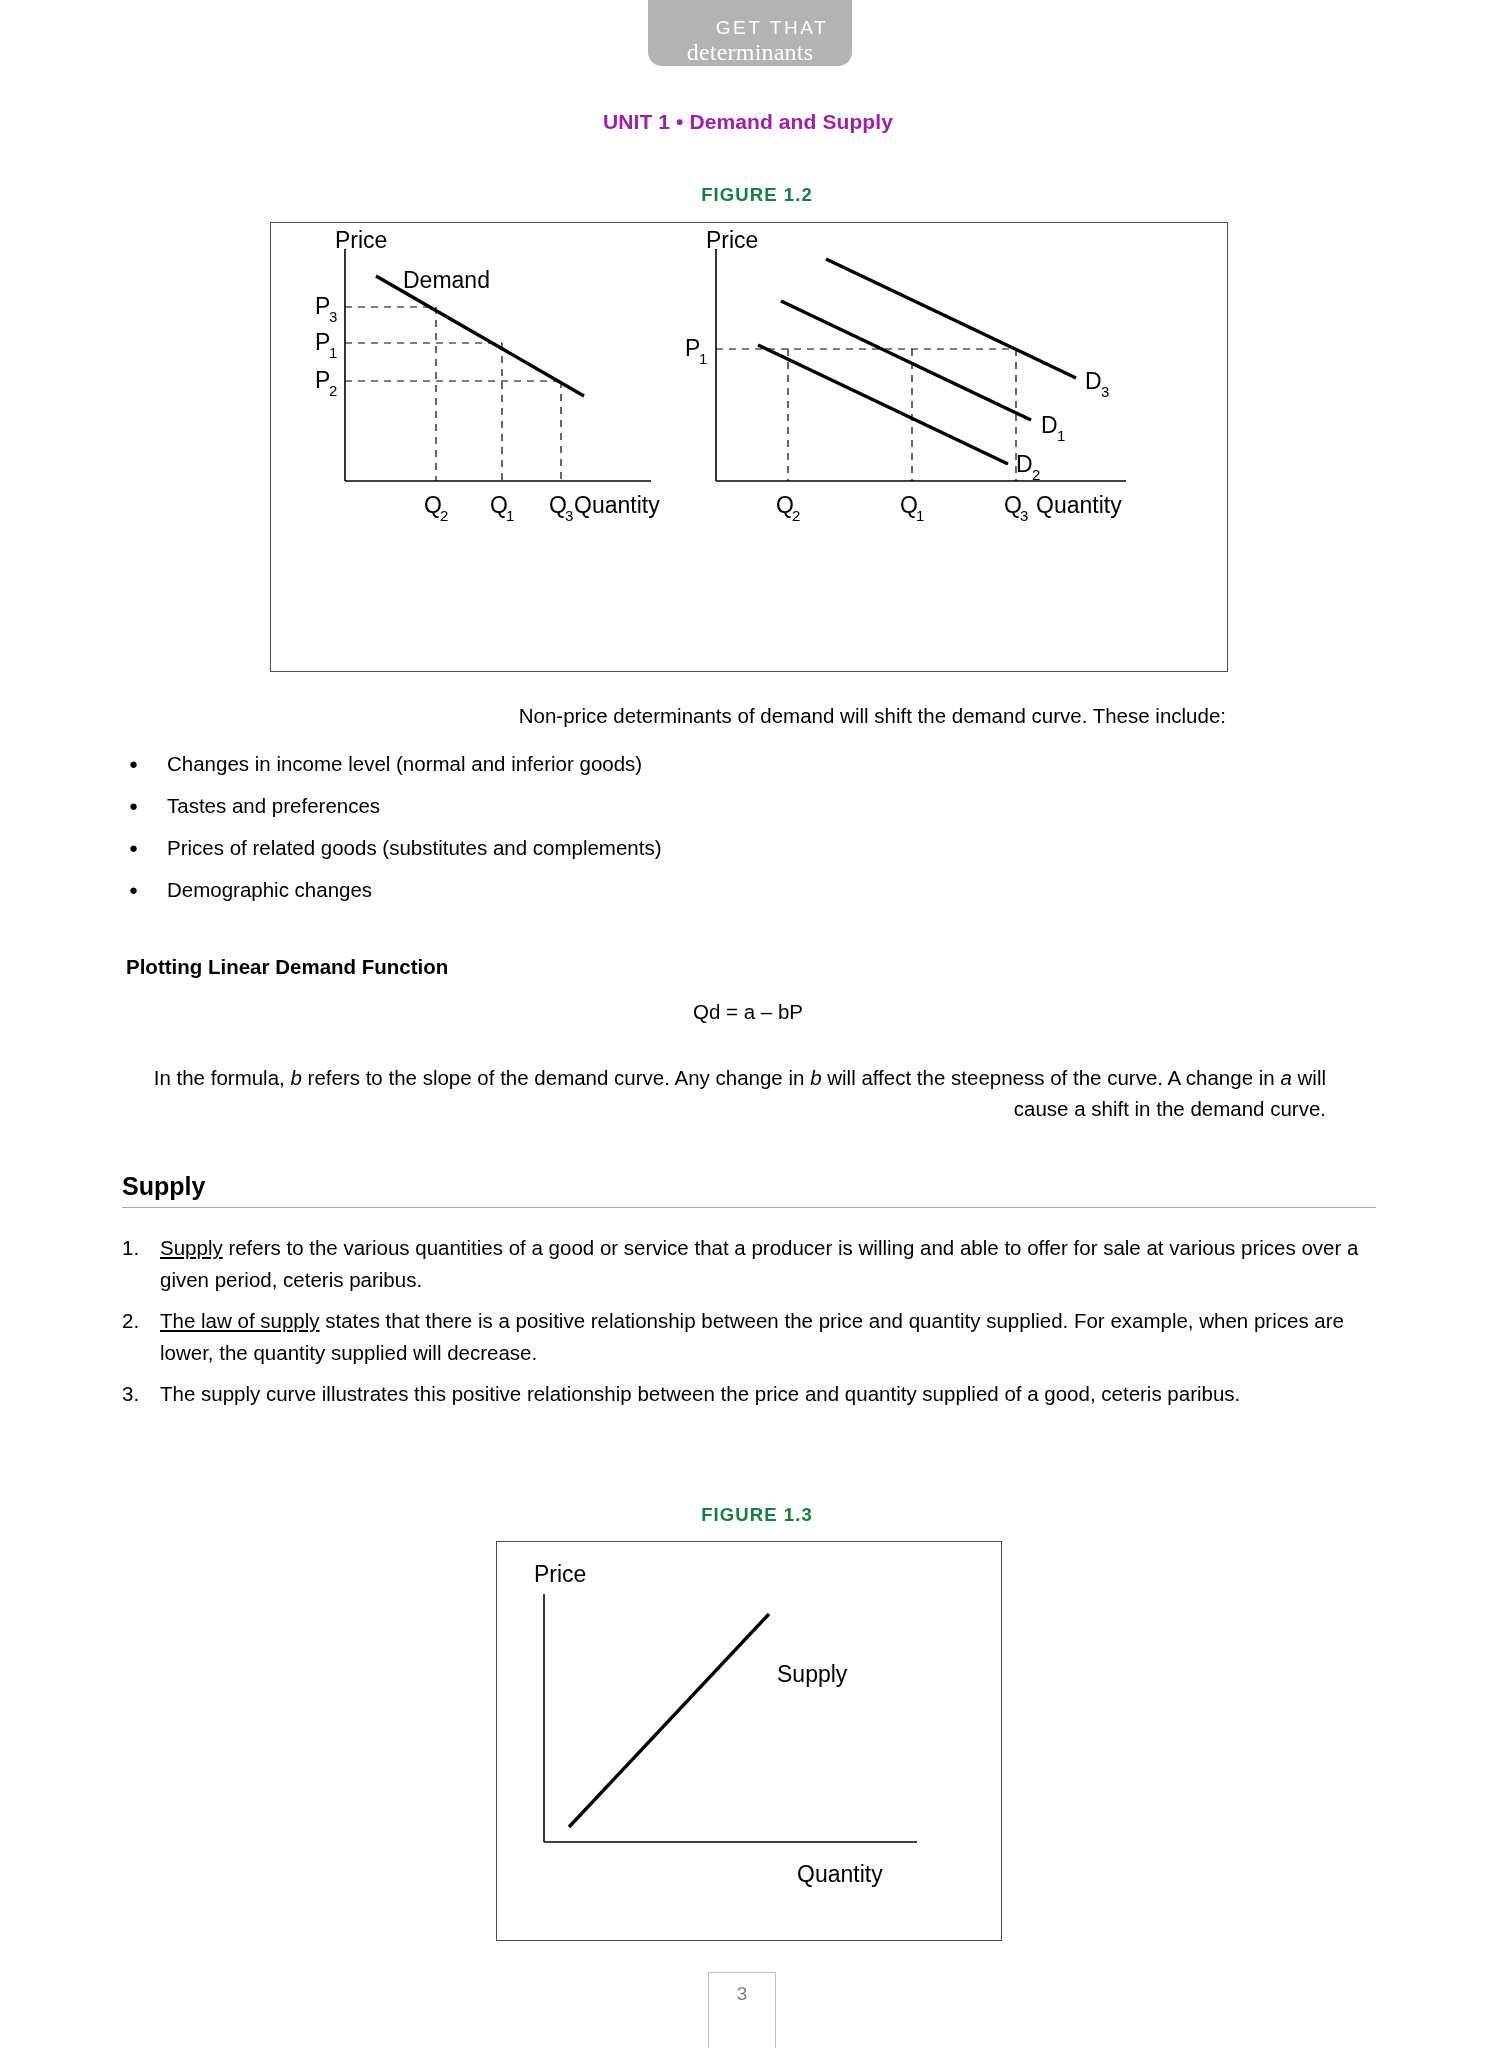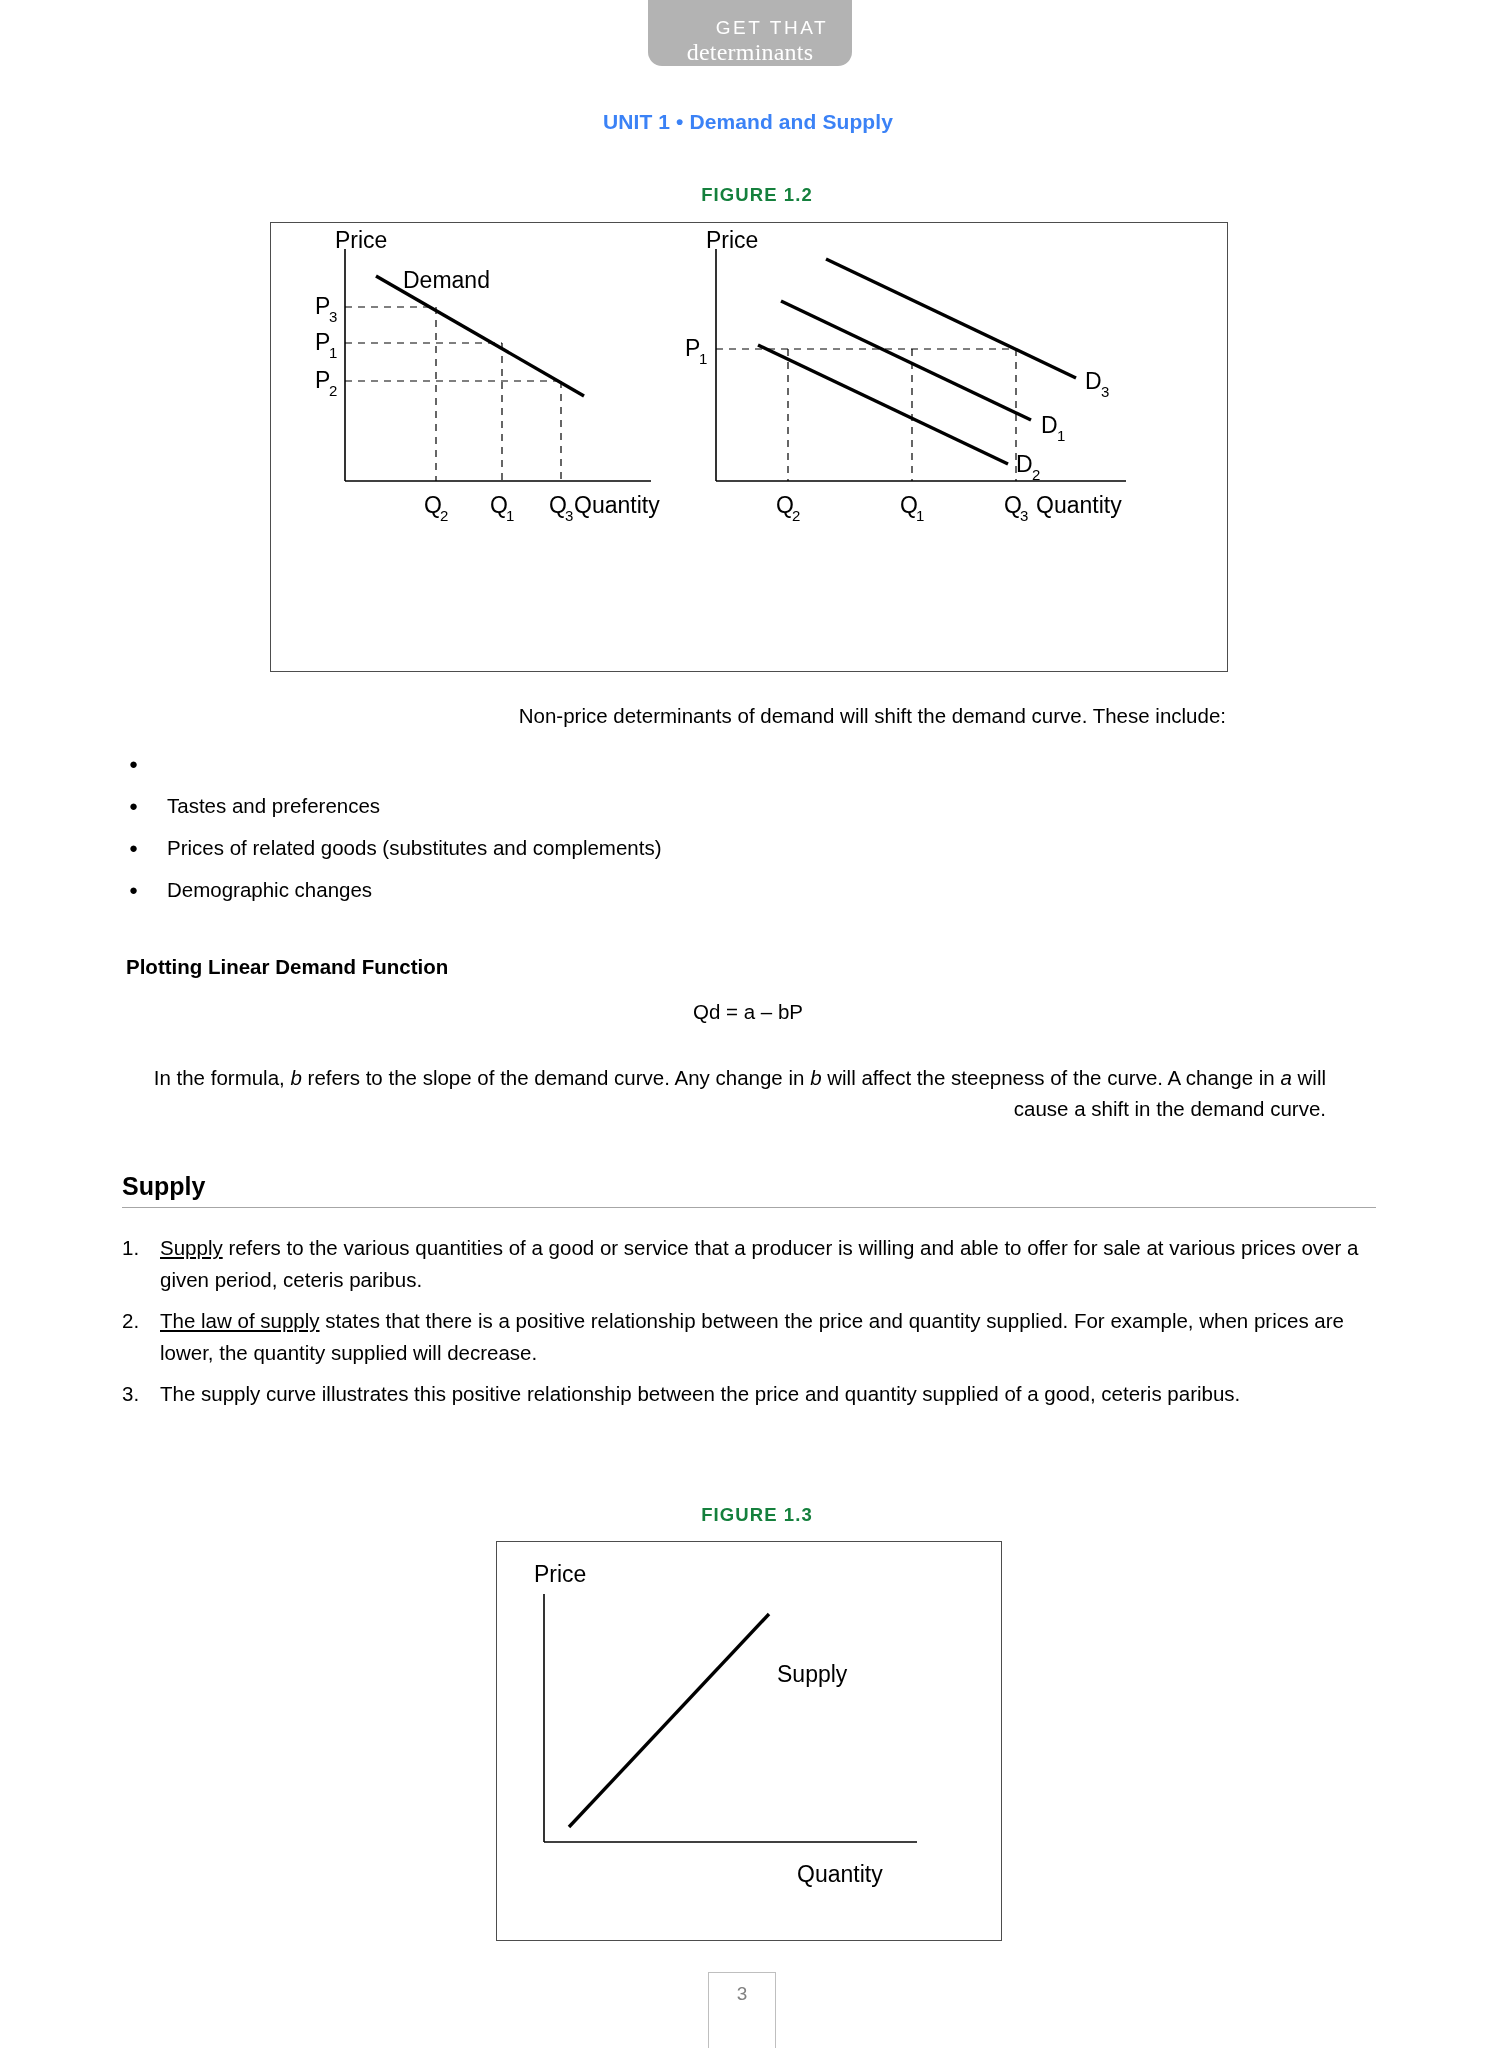--- a/index.html
+++ b/index.html
@@ -44,21 +44,21 @@
     margin-top: 3px;
     letter-spacing: 0.2px;
   }
 
   .unit-title {
     position: absolute;
     left: 0;
     top: 110px;
     width: 1496px;
     text-align: center;
-    color: #3b82f6;
+    color: #a21caf;
     font-size: 21px;
     font-weight: 600;
     letter-spacing: 0.1px;
   }
 
   
   .fig-caption {
     position: absolute;
     width: 1496px;
     left: 9px;
@@ -299,20 +299,21 @@
       <text class="axis-title" x="765" y="290">Quantity</text>
     </g>
   </svg>
 </div>
 
 <div class="body-text" id="intro-paragraph">Non-price determinants of demand will shift the demand curve. These include:</div>
 
 <div class="bullet-list">
   <div class="bullet-row">
     <span class="bullet-dot">●</span>
+    <span>Changes in income level (normal and inferior goods)</span>
   </div>
   <div class="bullet-row">
     <span class="bullet-dot">●</span>
     <span>Tastes and preferences</span>
   </div>
   <div class="bullet-row">
     <span class="bullet-dot">●</span>
     <span>Prices of related goods (substitutes and complements)</span>
   </div>
   <div class="bullet-row">

